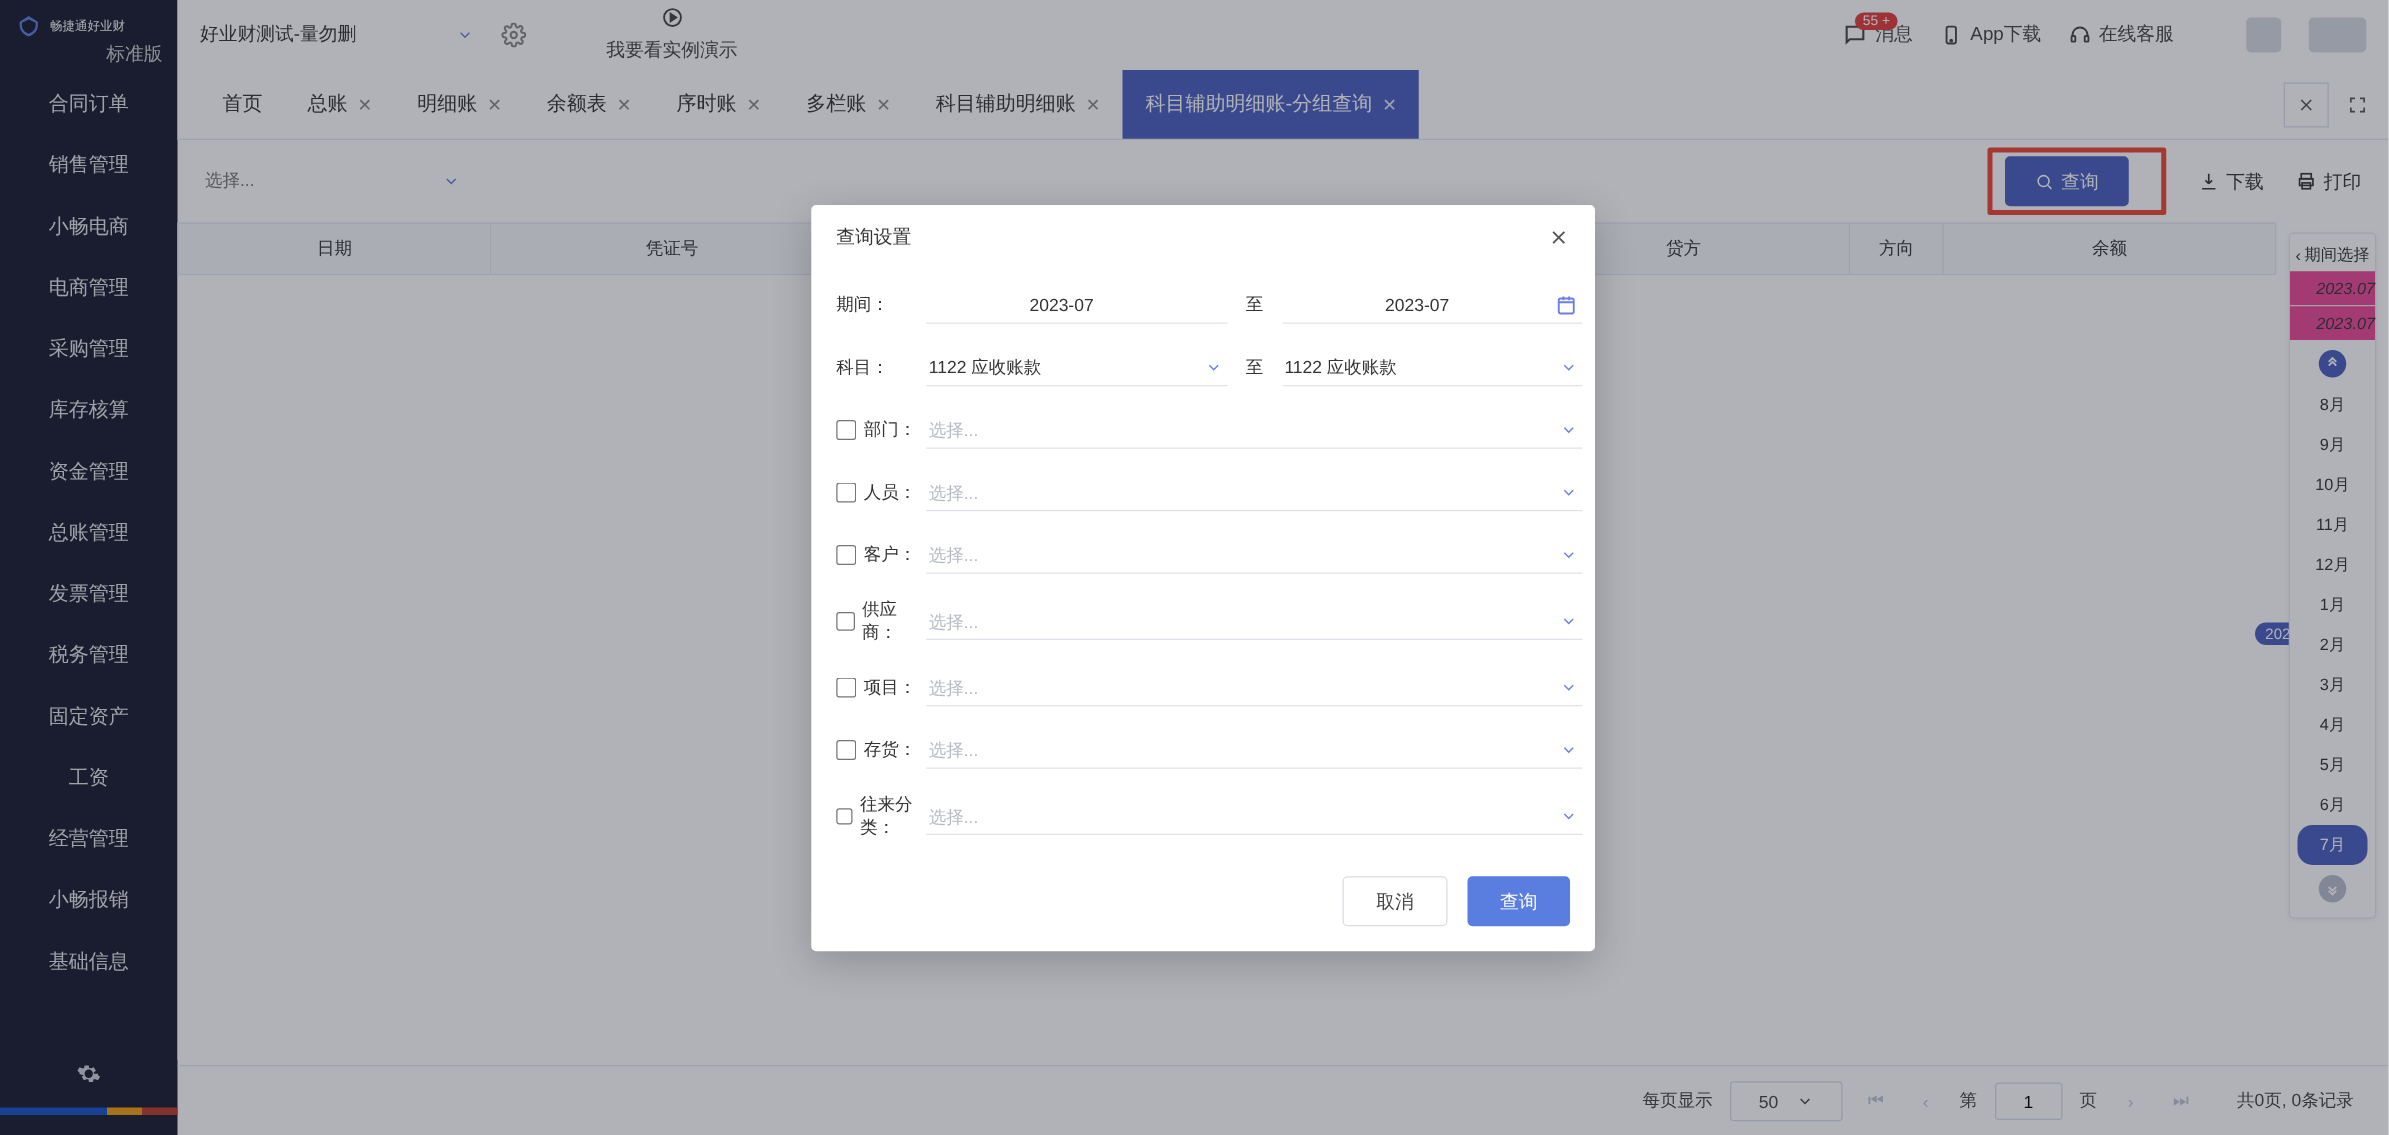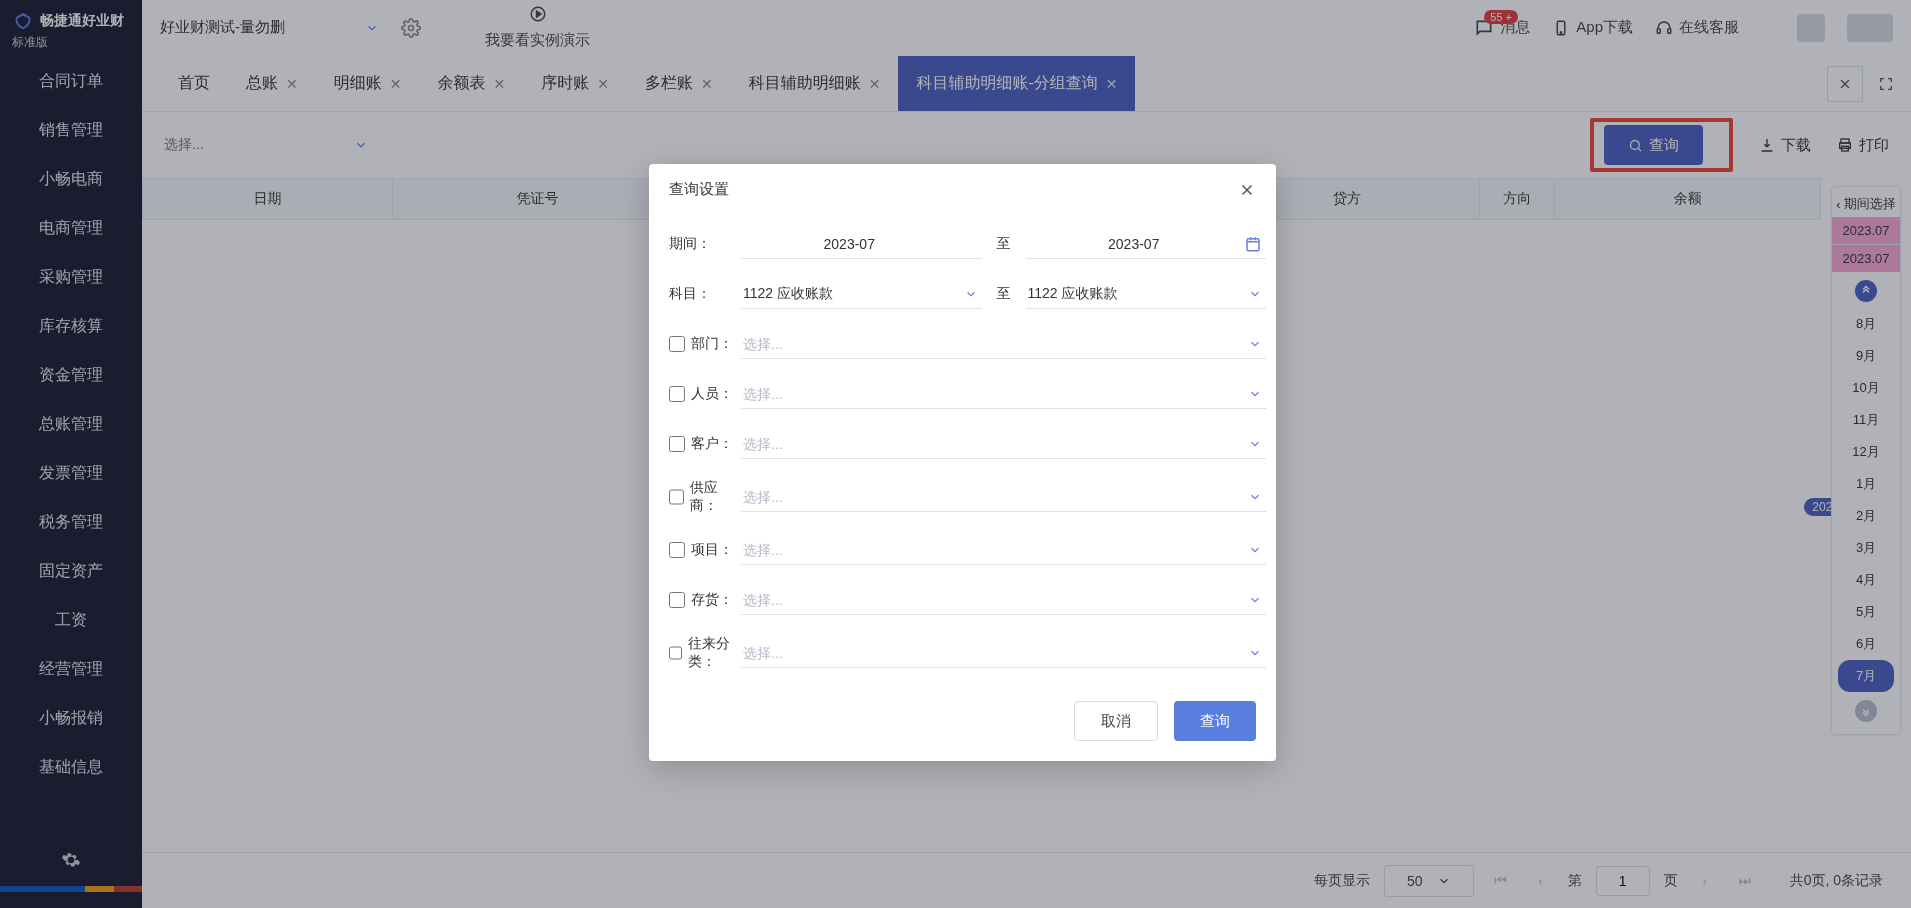--- a/index.html
+++ b/index.html
@@ -2,23 +2,23 @@
 <html><head>
 <meta charset="utf-8">
 <style>
 * { margin:0; padding:0; box-sizing:border-box; font-family:"Microsoft YaHei","PingFang SC",Arial,sans-serif; }
 html,body { width:1911px; height:908px; overflow:hidden; background:#fff; }
 .app { width:1911px; height:908px; position:relative; }
 
 
 .sidebar { position:absolute; left:0; top:0; width:142px; height:908px; background:#1a1a2e; color:#fff; display:flex; flex-direction:column; }
 .logo-area { display:flex; flex-direction:column; padding:10px 12px 6px; }
-.logo-row { display:flex; align-items:center; gap:6px; font-size:14px;font-weight:bold; }
+.logo-row { display:flex; align-items:center; gap:6px; font-size:10px; }
 .logo-mark { width:22px; height:22px; color:#5a7de0; }
-.edition { font-size:12px; color:#ccc; margin-top:2px; }
+.edition { font-size:15px; color:#ccc; margin-top:2px;text-align:right; }
 .side-items { flex:1; display:flex; flex-direction:column; }
 .side-item { padding:14px 0; text-align:center; font-size:16px; color:#e6e6ea; cursor:pointer; }
 .side-bottom { padding:10px 0 16px; text-align:center; }
 .side-bottom-accent { height:6px; background:linear-gradient(90deg,#1552c9 0 60%, #f39c12 60% 80%, #c0392b 80% 100%); margin-top:12px; }
 .gear-icon { width:20px; height:20px; color:#cfcfda; display:inline-block; }
 
 
 .topbar { position:absolute; left:142px; top:0; right:0; height:56px; background:#fff; display:flex; align-items:center; padding:0 18px; gap:22px; border-bottom:1px solid transparent; }
 .org-select { display:flex; align-items:center; gap:10px; font-size:15px; color:#333; cursor:pointer; }
 .org-select .chev { color:#6a7ee6; }
@@ -55,21 +55,21 @@
 .thcell:last-child { border-right:none; }
 .thcell.date { flex:0 0 250px; }
 .thcell.voucher { flex:0 0 290px; }
 .thcell.dir { flex:0 0 75px; }
 
 .tbody { position:absolute; left:142px; top:220px; right:90px; bottom:60px; background:#fff; }
 
 
 .period-pane { position:absolute; right:10px; top:186px; width:70px; background:#fff; border:1px solid #e6e8ef; border-radius:4px; display:flex; flex-direction:column; align-items:center; padding:4px 0 6px; font-size:13px; color:#333; box-shadow:0 1px 4px rgba(0,0,0,.05); }
 .period-title { font-size:13px; padding:4px 0; cursor:pointer; display:flex; align-items:center; gap:3px; }
-.period-date { width:100%; text-align:center; padding:6px 0; background:#f9a8d4; cursor:pointer; }
+.period-date { width:100%; text-align:right; padding:6px 0; background:#ec4899; cursor:pointer;font-style:italic; }
 .period-date + .period-date { border-top:1px solid #e6e8ef; }
 .collap-btn { width:22px; height:22px; border-radius:50%; background:#4b5fbf; color:#fff; display:flex; align-items:center; justify-content:center; margin:8px 0 6px; cursor:pointer; font-size:12px; }
 .month-item { width:100%; text-align:center; padding:7px 0; cursor:pointer; }
 .month-item.sel { background:#4b5fbf; color:#fff; border-radius:12px; margin:0 6px; width:calc(100% - 12px); }
 .year-tag { position:absolute; right:64px; top:498px; background:#4b5fbf; color:#fff; font-size:12px; padding:2px 8px; border-radius:10px; }
 
 
 .footer { position:absolute; left:142px; bottom:0; right:0; height:56px; border-top:1px solid #e6e8ef; display:flex; align-items:center; justify-content:flex-end; padding:0 28px; gap:14px; font-size:14px; color:#444; }
 .page-size { border:1px solid #d9dce5; height:32px; padding:0 22px; display:flex; align-items:center; gap:14px; cursor:pointer; border-radius:3px; }
 .pg-btn { width:26px; height:26px; display:flex; align-items:center; justify-content:center; color:#bfc4d4; cursor:pointer; }

